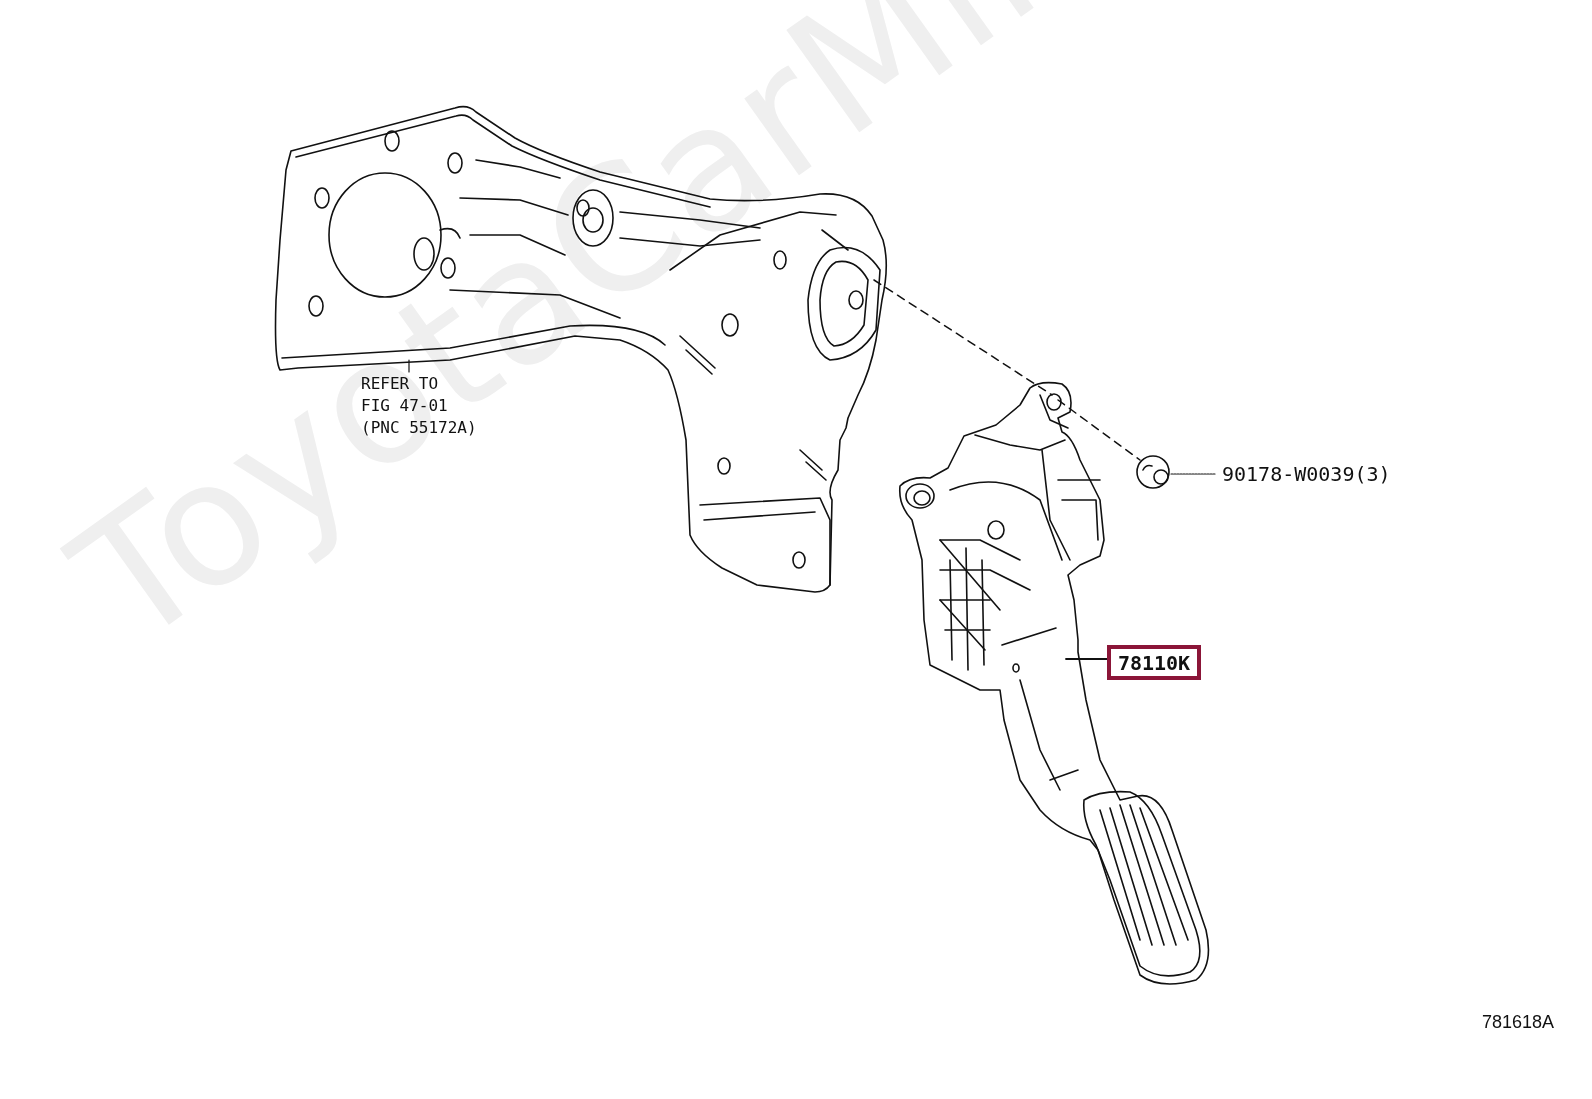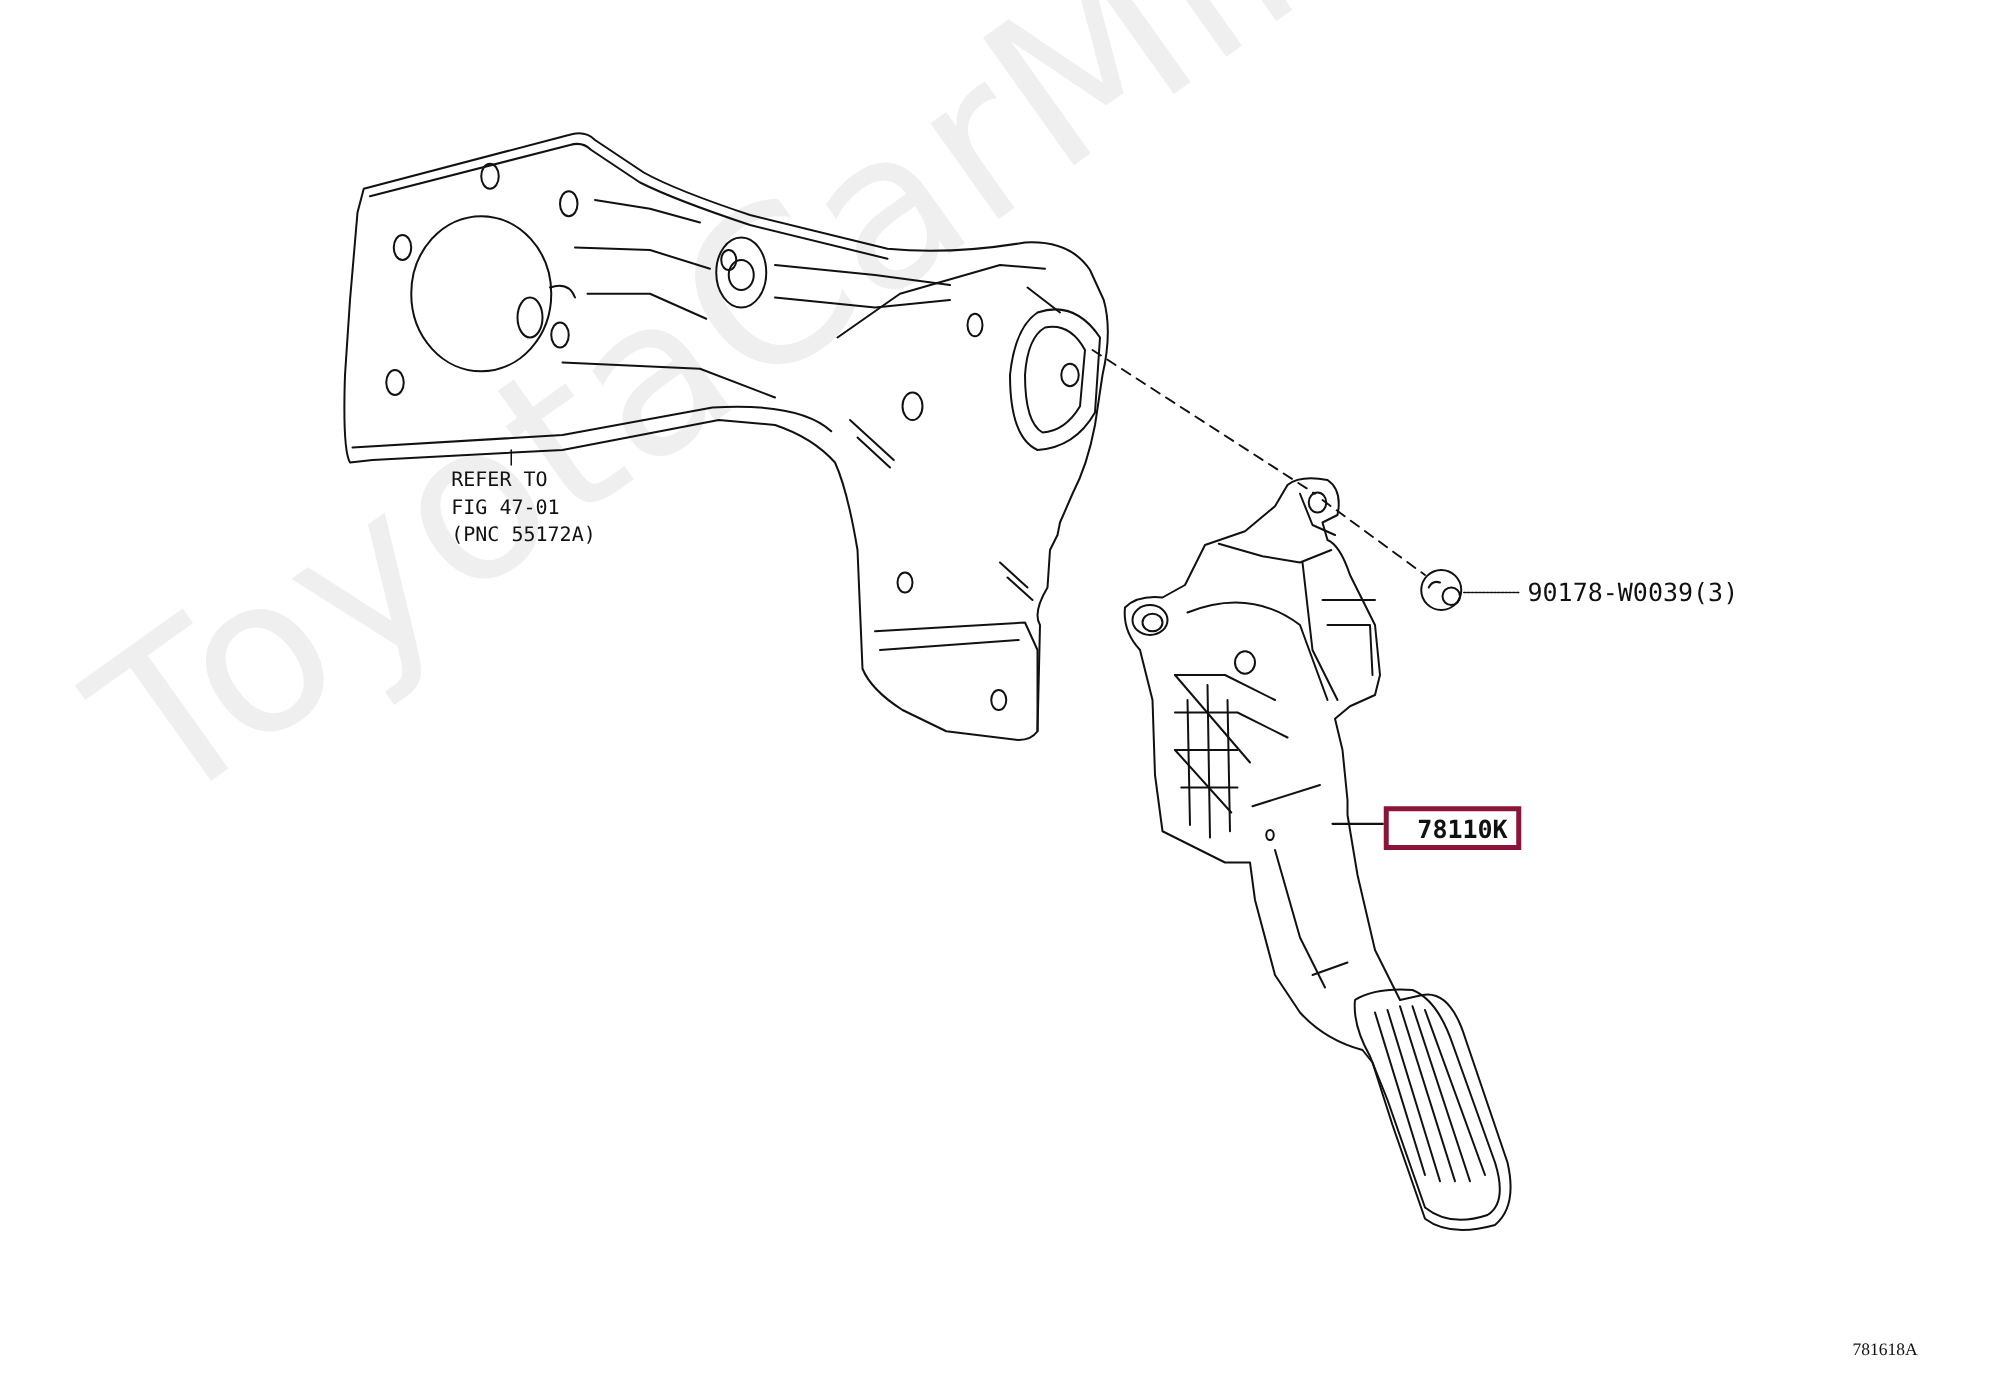--- a/index.html
+++ b/index.html
@@ -13,23 +13,23 @@
     letter-spacing:2px; pointer-events:none;
   }
   svg.drawing { position:absolute; left:0; top:0; }
   .lbl { position:absolute; font-family:"DejaVu Sans Mono", monospace; color:#111; font-size:16px; line-height:22px; white-space:pre; }
   .refer { left:361px; top:373px; }
   .bolt-lbl { left:1222px; top:463px; font-size:20px; }
   .part-box {
     position:absolute; left:1107px; top:645px; width:86px; height:27px;
     border:4px solid #8b1538; background:#fff;
     display:flex; align-items:center; justify-content:center;
-    font-family:"DejaVu Sans Mono", monospace; font-weight:bold; font-size:20px; color:#111;padding-left:16px;
+    font-family:"DejaVu Sans Mono", monospace; font-weight:bold; font-size:20px; color:#111;
   }
-  .fig-id { position:absolute; left:1482px; top:1073px; font-family:Liberation Serif, serif; font-size:14px; color:#111; }
+  .fig-id { position:absolute; left:1482px; top:1012px; font-family:Liberation Sans, sans-serif; font-size:18px; color:#111; }
 </style>
 </head>
 <body>
 
 <div class="canvas">
 
   <div class="watermark">ToyotaCarMine.ru</div>
 
   <svg class="drawing" width="1592" height="1099" viewBox="0 0 1592 1099">
     <g fill="none" stroke="#111" stroke-width="1.6" stroke-linejoin="round" stroke-linecap="round">

